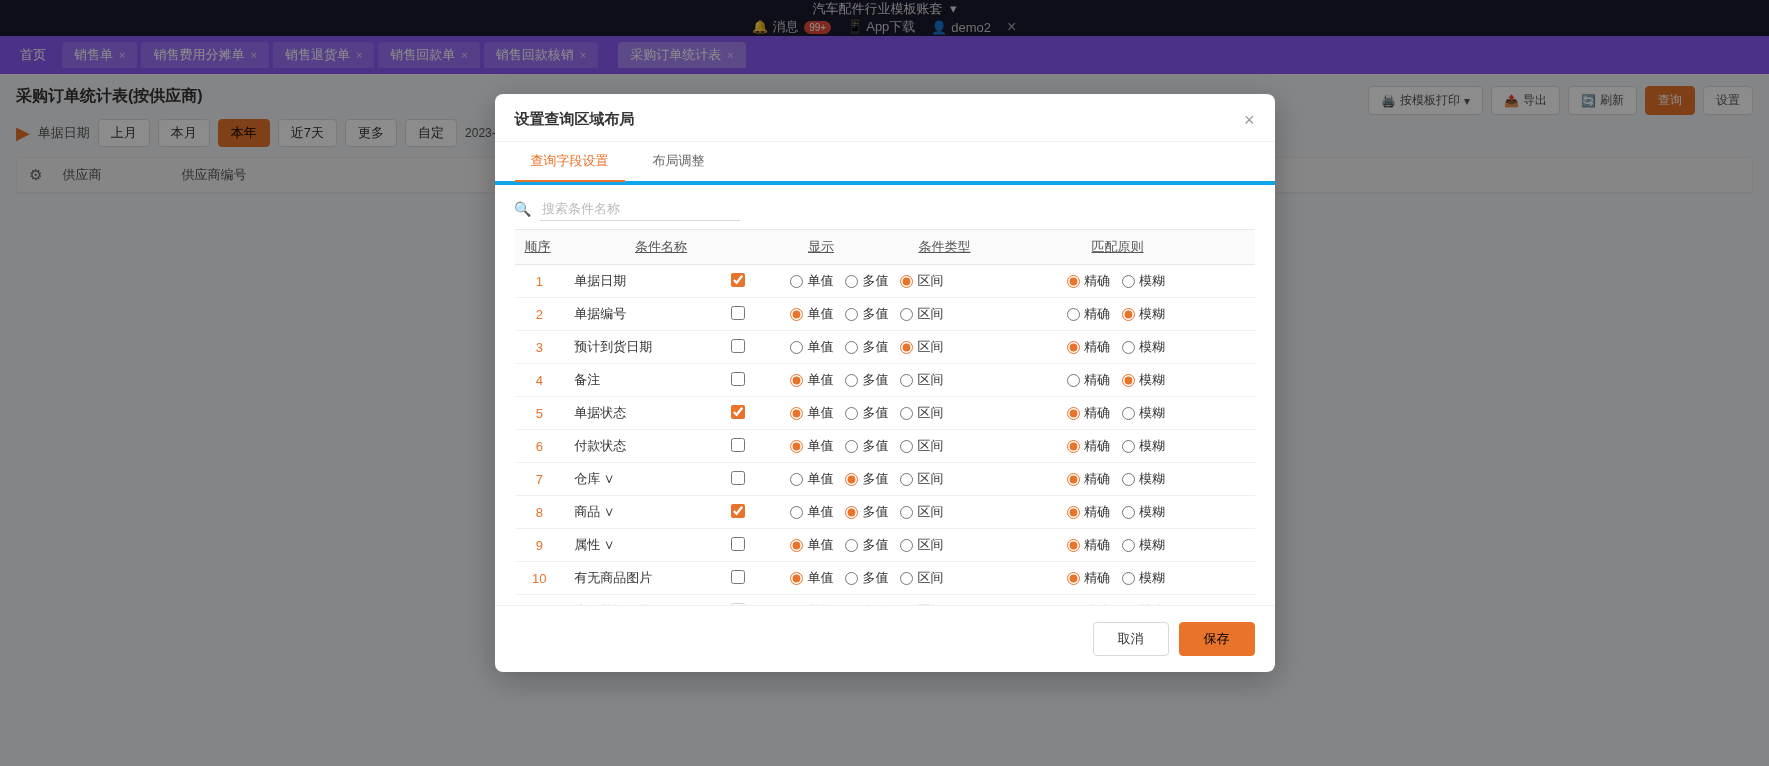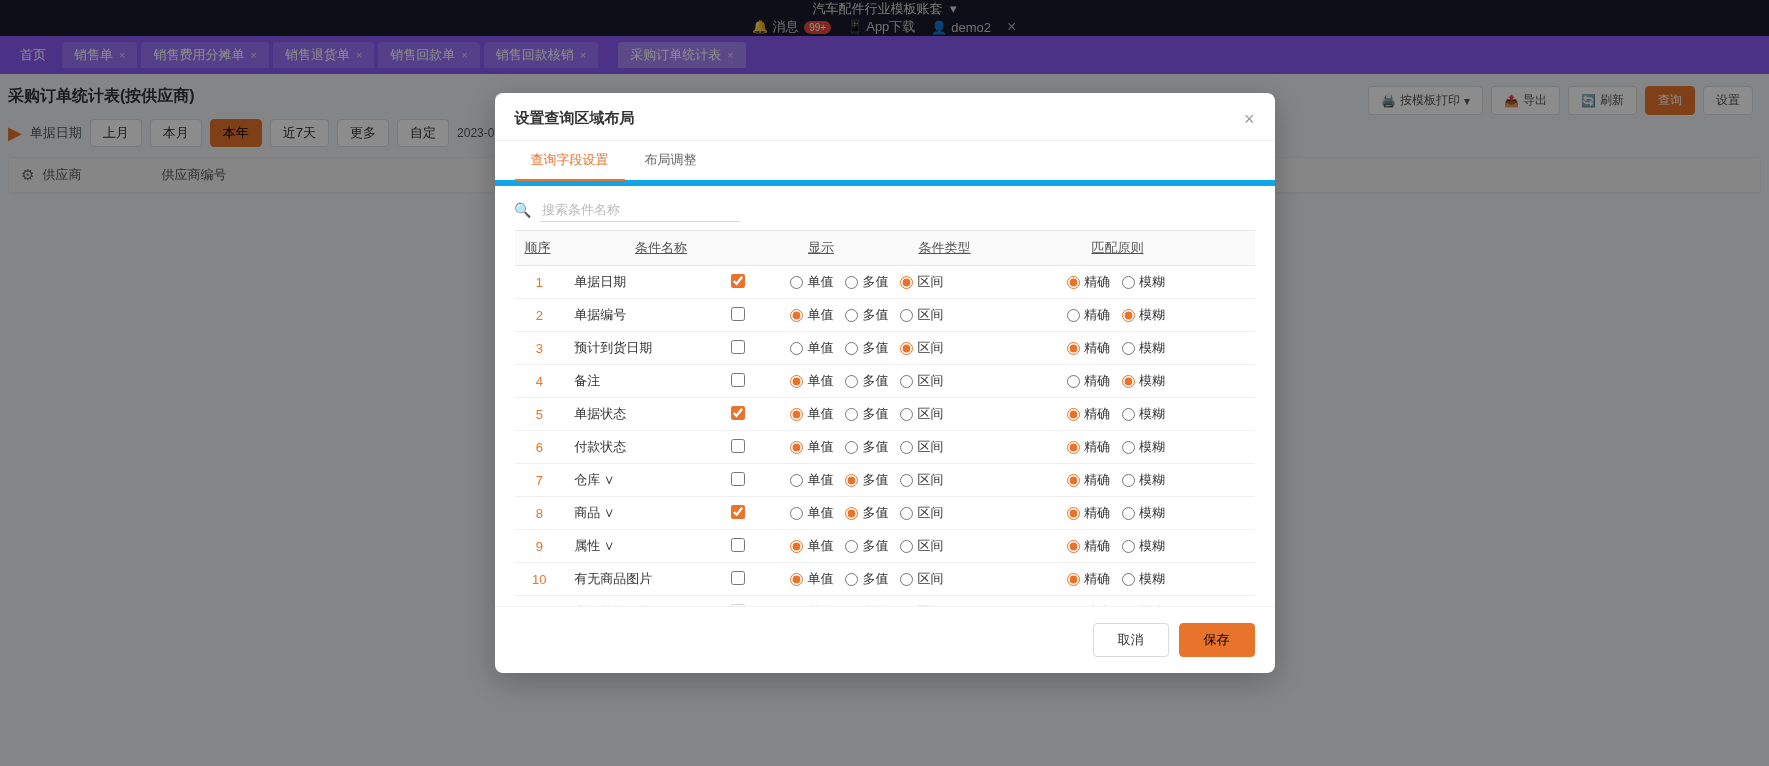--- a/index.html
+++ b/index.html
@@ -41,21 +41,21 @@
       align-items: center;
       gap: 6px;
       white-space: nowrap;
     }
     .tab-item.home { background: transparent; }
     .tab-item .tab-close { font-size: 11px; color: rgba(255,255,255,0.7); }
     .tab-item.active { background: rgba(255,255,255,0.25); margin-left: 16px; }
 
     
     .content-area {
-      padding: 12px 8px;
+      padding: 12px 16px;
       position: relative;
     }
     .page-title {
       font-size: 16px;
       font-weight: bold;
       margin-bottom: 12px;
       color: #333;
     }
 
     
@@ -119,22 +119,22 @@
       align-items: center;
       justify-content: space-between;
     }
     .modal-title { font-size: 15px; font-weight: bold; color: #333; }
     .modal-close { cursor: pointer; color: #999; font-size: 18px; line-height: 1; }
 
     
     .modal-tabs {
       display: flex;
       padding: 0 20px;
-      border-bottom: 6px solid #0ea5e9;
-      gap: 4px;
+      border-bottom: 4px solid #0ea5e9;
+      gap: 12px;
     }
     .modal-tab {
       padding: 10px 16px;
       cursor: pointer;
       font-size: 13px;
       color: #666;
       border-bottom: 2px solid transparent;
       margin-bottom: -1px;
     }
     .modal-tab.active {
@@ -333,21 +333,21 @@
     <button class="toolbar-btn">近7天</button>
     <button class="toolbar-btn">更多</button>
     <button class="toolbar-btn">自定</button>
     <span style="color:#555; font-size:12px;">2023-01-01 至 2023-12-31</span>
     <span style="color:#999; font-size:16px; margin-left:4px; cursor:pointer;">···</span>
   </div>
 
   <div class="table-container">
     <div class="table-header">
       <span class="gear-icon">⚙</span>
-      <span style="margin-left:8px;">供应商</span>
+      <span style="margin-left:20px;">供应商</span>
       <span style="margin-left:80px;">供应商编号</span>
     </div>
   </div>
 </div>
 
 <div class="modal-backdrop">
   <div class="modal">
 
     <div class="modal-header">
       <span class="modal-title">设置查询区域布局</span>

